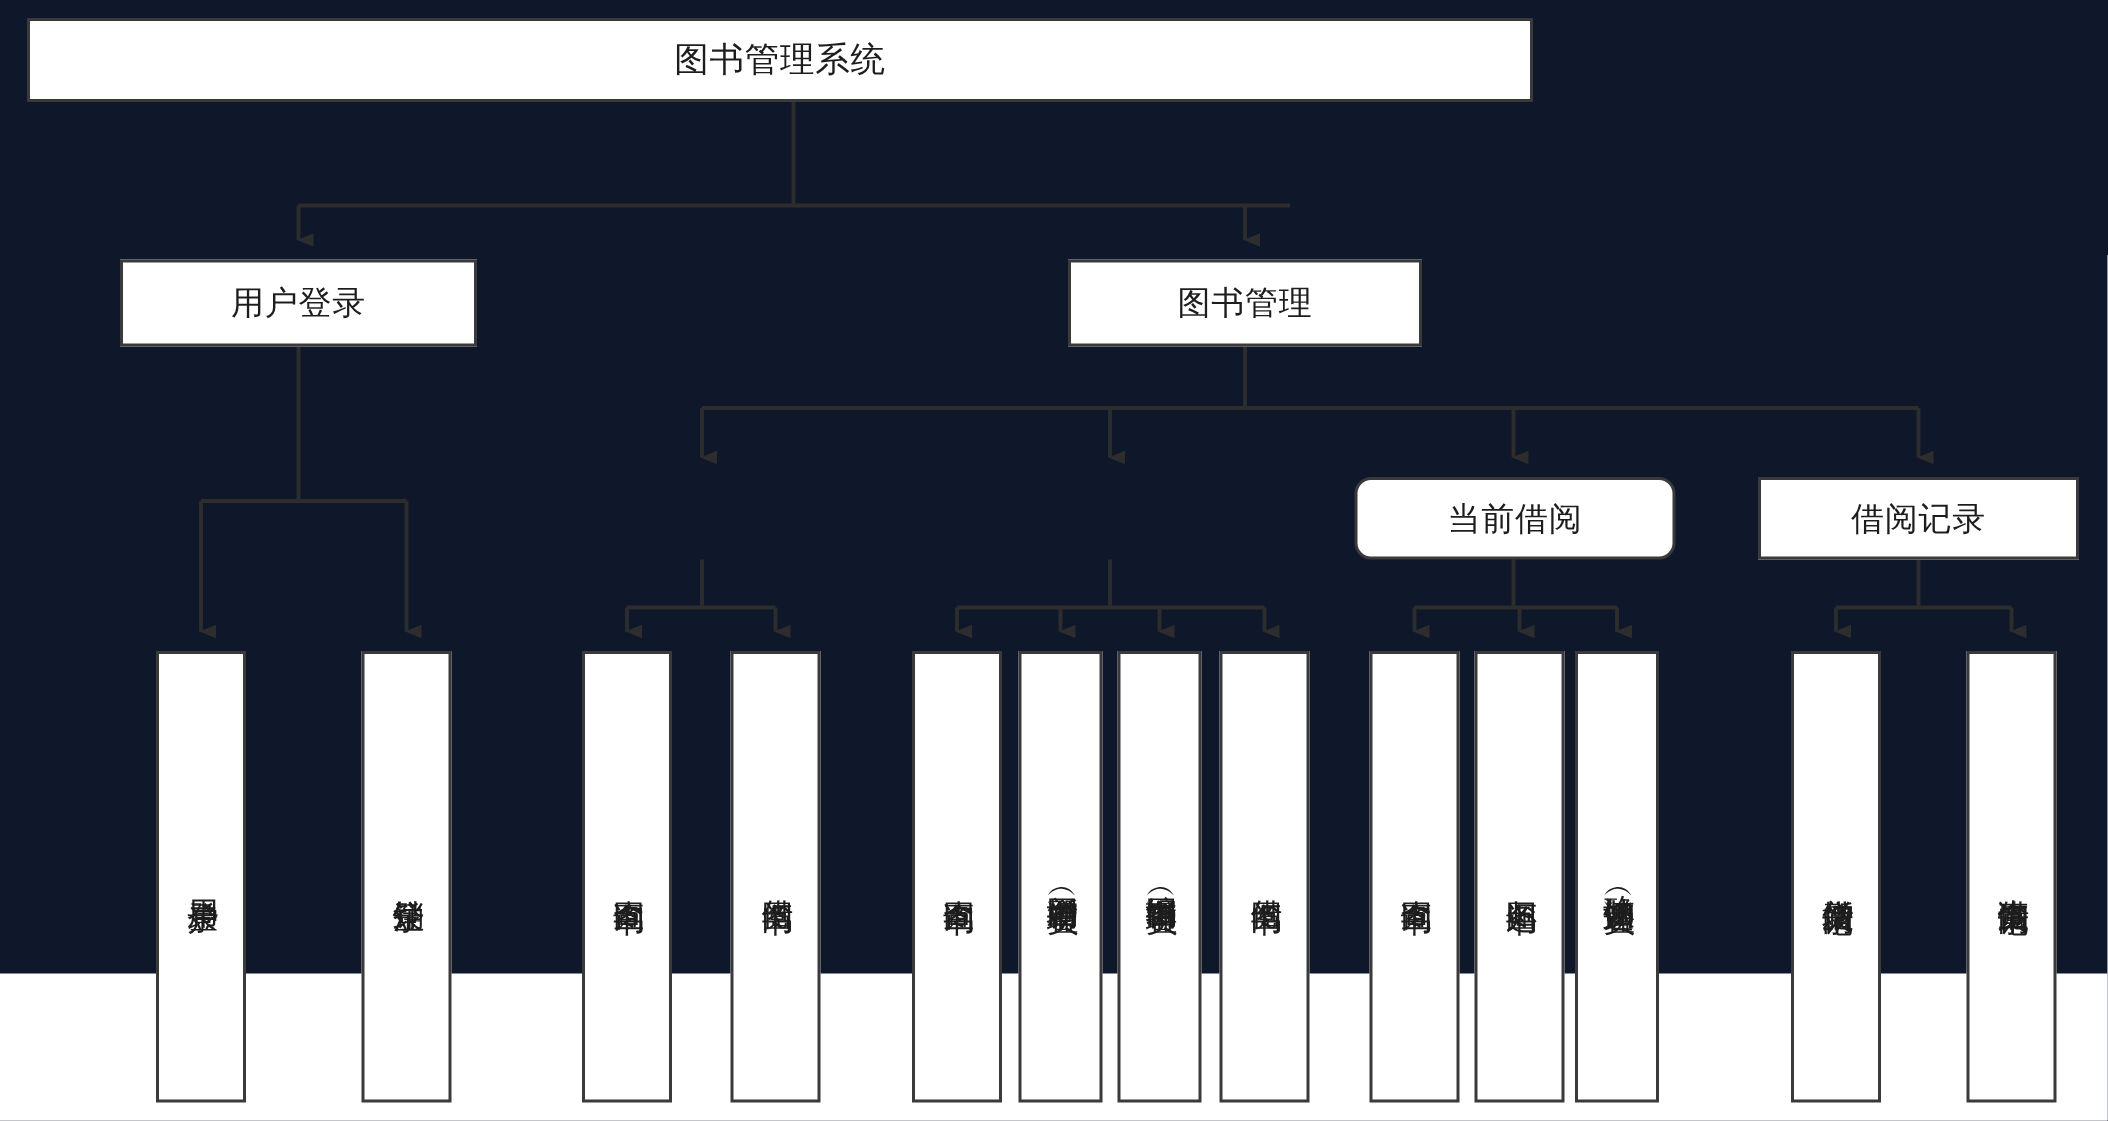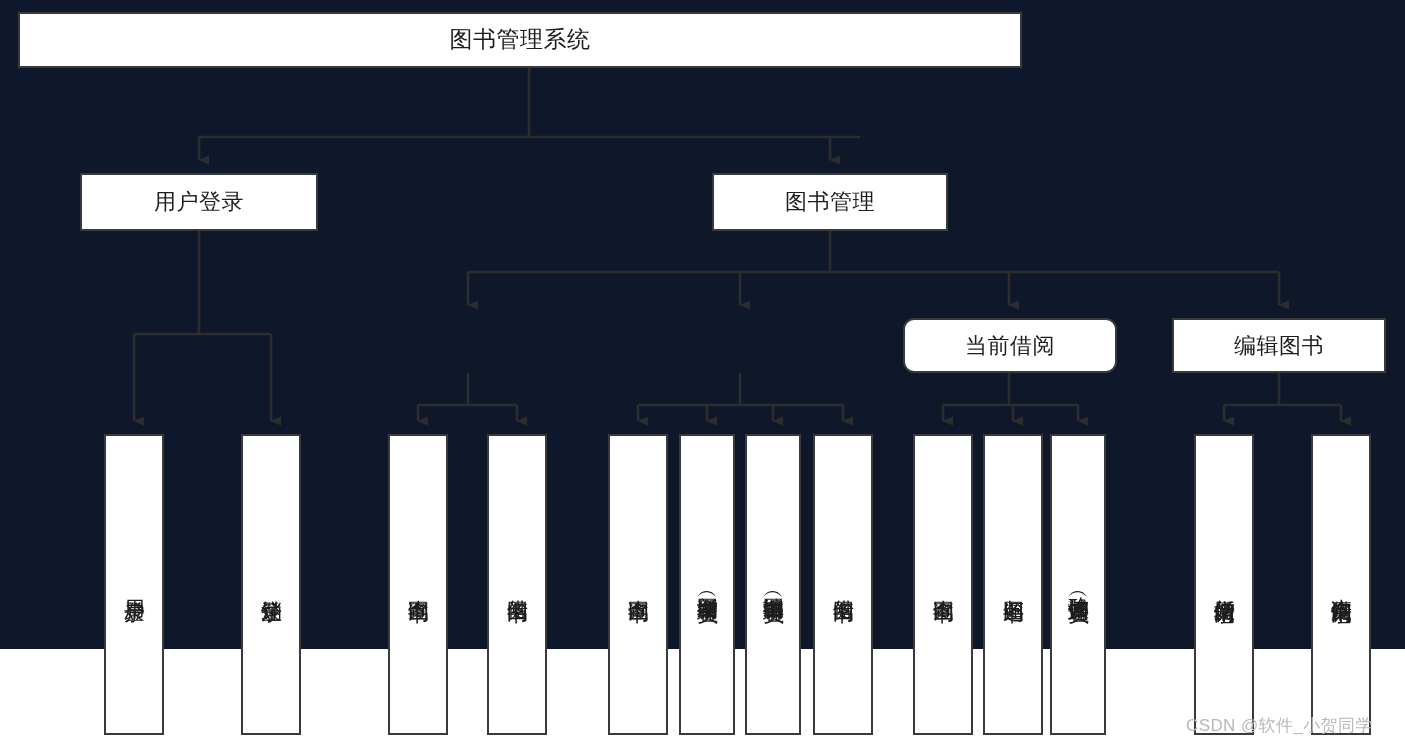--- a/index.html
+++ b/index.html
@@ -142,21 +142,21 @@
     <span class="node-label">用户登录</span>
   </div>
   <div class="node horiz" style="left: 712px; top: 173px; width: 236px; height: 58px;">
     <span class="node-label">图书管理</span>
   </div>
 
   <div class="node horiz" style="left: 903px; top: 318px; width: 214px; height: 55px; border-radius: 11px;">
     <span class="node-label">当前借阅</span>
   </div>
   <div class="node horiz" style="left: 1172px; top: 318px; width: 214px; height: 55px;">
-    <span class="node-label">编辑图书</span>
+    <span class="node-label">借阅记录</span>
   </div>
 
   <div class="node vert" style="left: 104px; top: 434px; width: 60px; height: 301px;">
     <span class="node-label">用户登录</span>
   </div>
   <div class="node vert" style="left: 241px; top: 434px; width: 60px; height: 301px;">
     <span class="node-label">注销登录</span>
   </div>
   <div class="node vert" style="left: 388px; top: 434px; width: 60px; height: 301px;">
     <span class="node-label">查询图书</span>
@@ -185,14 +185,13 @@
   <div class="node vert" style="left: 1050px; top: 434px; width: 56px; height: 301px;">
     <span class="node-label">确认归还（管理员）</span>
   </div>
   <div class="node vert" style="left: 1194px; top: 434px; width: 60px; height: 301px;">
     <span class="node-label">新增借阅记录</span>
   </div>
   <div class="node vert" style="left: 1311px; top: 434px; width: 60px; height: 301px;">
     <span class="node-label">查询借阅记录</span>
   </div>
 
-  <div class="watermark">CSDN @软件_小贺同学</div>
 </div>
 
 </body></html>

